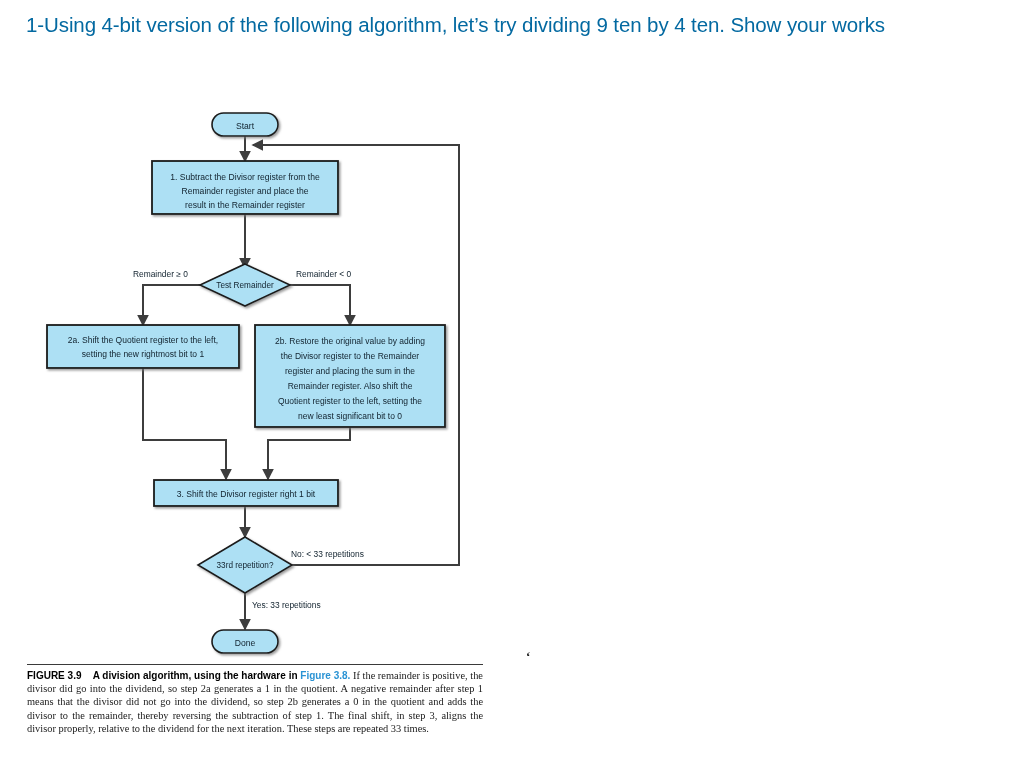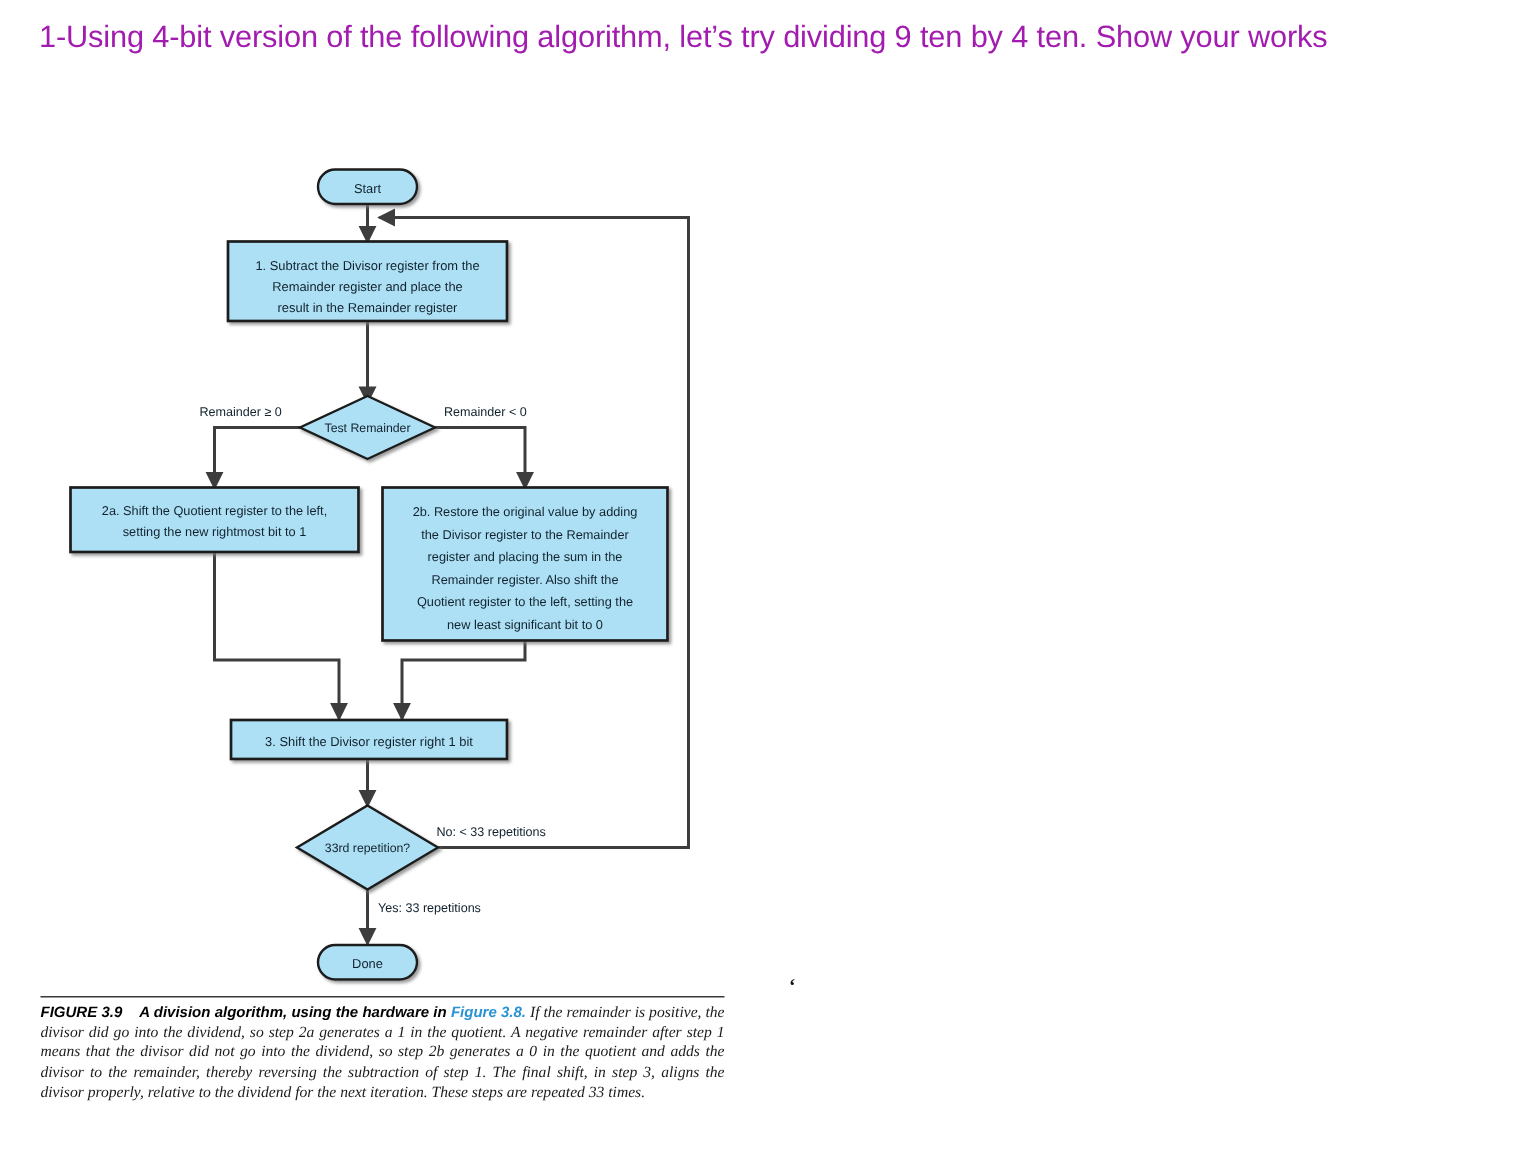--- a/index.html
+++ b/index.html
@@ -19,21 +19,21 @@
   
   #question-heading {
     position: absolute;
     left: 26px;
     top: 12px;
     width: 960px;
     font-family: "Liberation Sans", sans-serif;
     font-size: 20.5px;
     line-height: 26px;
     font-weight: 400;
-    color: #a21caf;
+    color: #0369a1;
     letter-spacing: -0.1px;
   }
 
   
   #figure-area {
     position: absolute;
     left: 0;
     top: 0;
     width: 920px;
     height: 780px;
@@ -59,21 +59,20 @@
     height: 1px;
     background: #3a3a3a;
     margin-bottom: 4px;
   }
   #caption-text {
     font-family: "Liberation Serif", serif;
     font-size: 10.4px;
     line-height: 13.2px;
     color: #1a1a1a;
     text-align: justify;
-    font-style: italic;
   }
   .cap-bold {
     font-family: "Liberation Sans", sans-serif;
     font-weight: bold;
     font-size: 10px;
     color: #000000;
   }
   .cap-link {
     font-family: "Liberation Sans", sans-serif;
     font-weight: bold;

